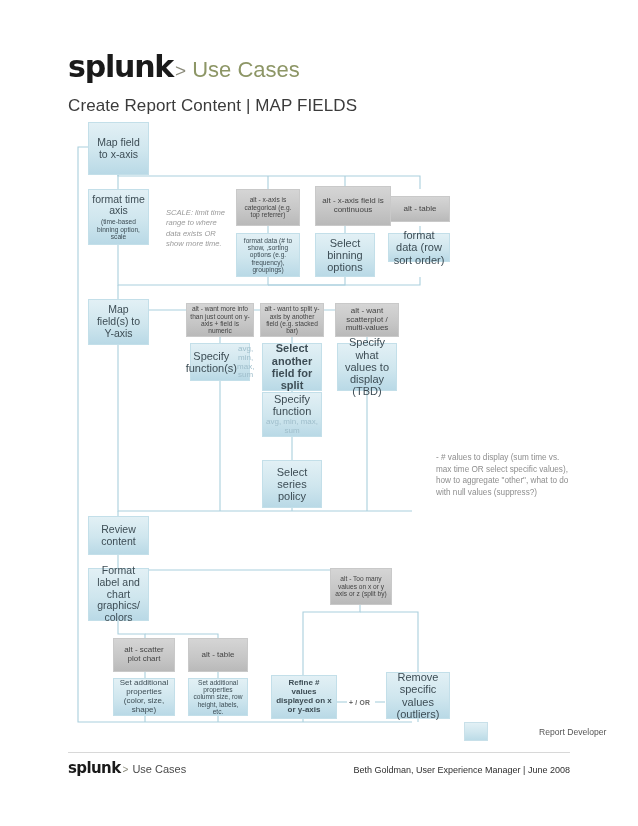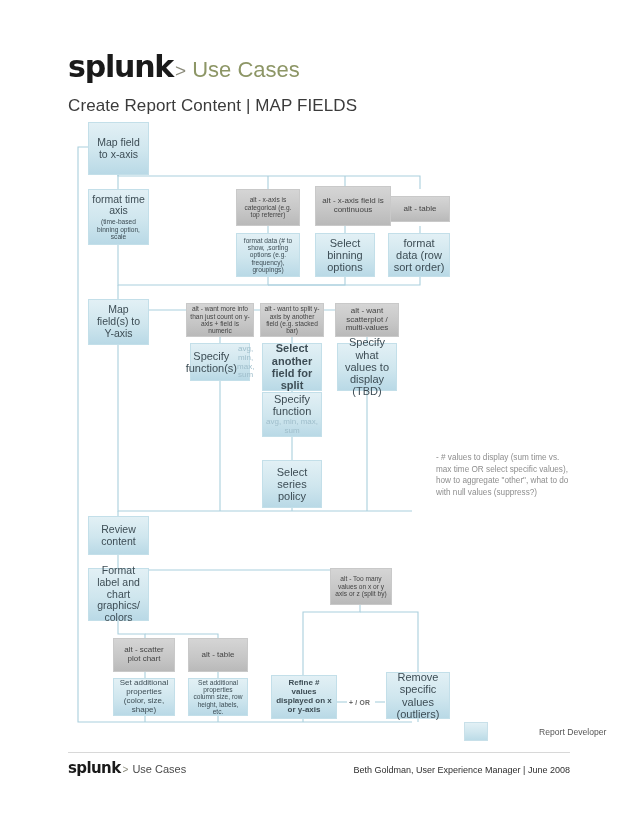--- a/index.html
+++ b/index.html
@@ -157,20 +157,21 @@
 
     <div class="box blue f11" style="left:88px;top:122px;width:61px;height:53px;">
       <span>Map field to x-axis</span>
     </div>
 
     <div class="box blue" style="left:88px;top:189px;width:61px;height:56px;flex-direction:column;">
       <span class="f11">format time axis</span>
       <span class="f8" style="margin-top:1px;">(time-based binning option, scale</span>
     </div>
 
+    <div class="note" style="left:166px;top:208px;width:66px;">SCALE: limit  time range to where data exists OR show more time.</div>
 
     <div class="box gray f8" style="left:236px;top:189px;width:64px;height:37px;">
       <span>alt - x-axis  is categorical (e.g. top referrer)</span>
     </div>
 
     <div class="box gray f9" style="left:315px;top:186px;width:76px;height:40px;">
       <span>alt - x-axis field is continuous</span>
     </div>
 
     <div class="box gray f9" style="left:390px;top:196px;width:60px;height:26px;">
@@ -178,21 +179,21 @@
     </div>
 
     <div class="box blue f8" style="left:236px;top:233px;width:64px;height:44px;">
       <span>format data (# to show, ,sorting options (e.g. frequency), groupings)</span>
     </div>
 
     <div class="box blue f10" style="left:315px;top:233px;width:60px;height:44px;">
       <span>Select binning options</span>
     </div>
 
-    <div class="box blue f10" style="left:388px;top:233px;width:62px;height:44px;">
+    <div class="box blue f10" style="left:388px;top:233px;width:62px;height:29px;">
       <span>format data (row sort order)</span>
     </div>
 
     <div class="box blue f11" style="left:88px;top:299px;width:61px;height:46px;">
       <span>Map field(s) to Y-axis</span>
     </div>
 
     <div class="box gray f8" style="left:186px;top:303px;width:68px;height:34px;">
       <span>alt - want more info than just count on y-axis + field is numeric</span>
     </div>

